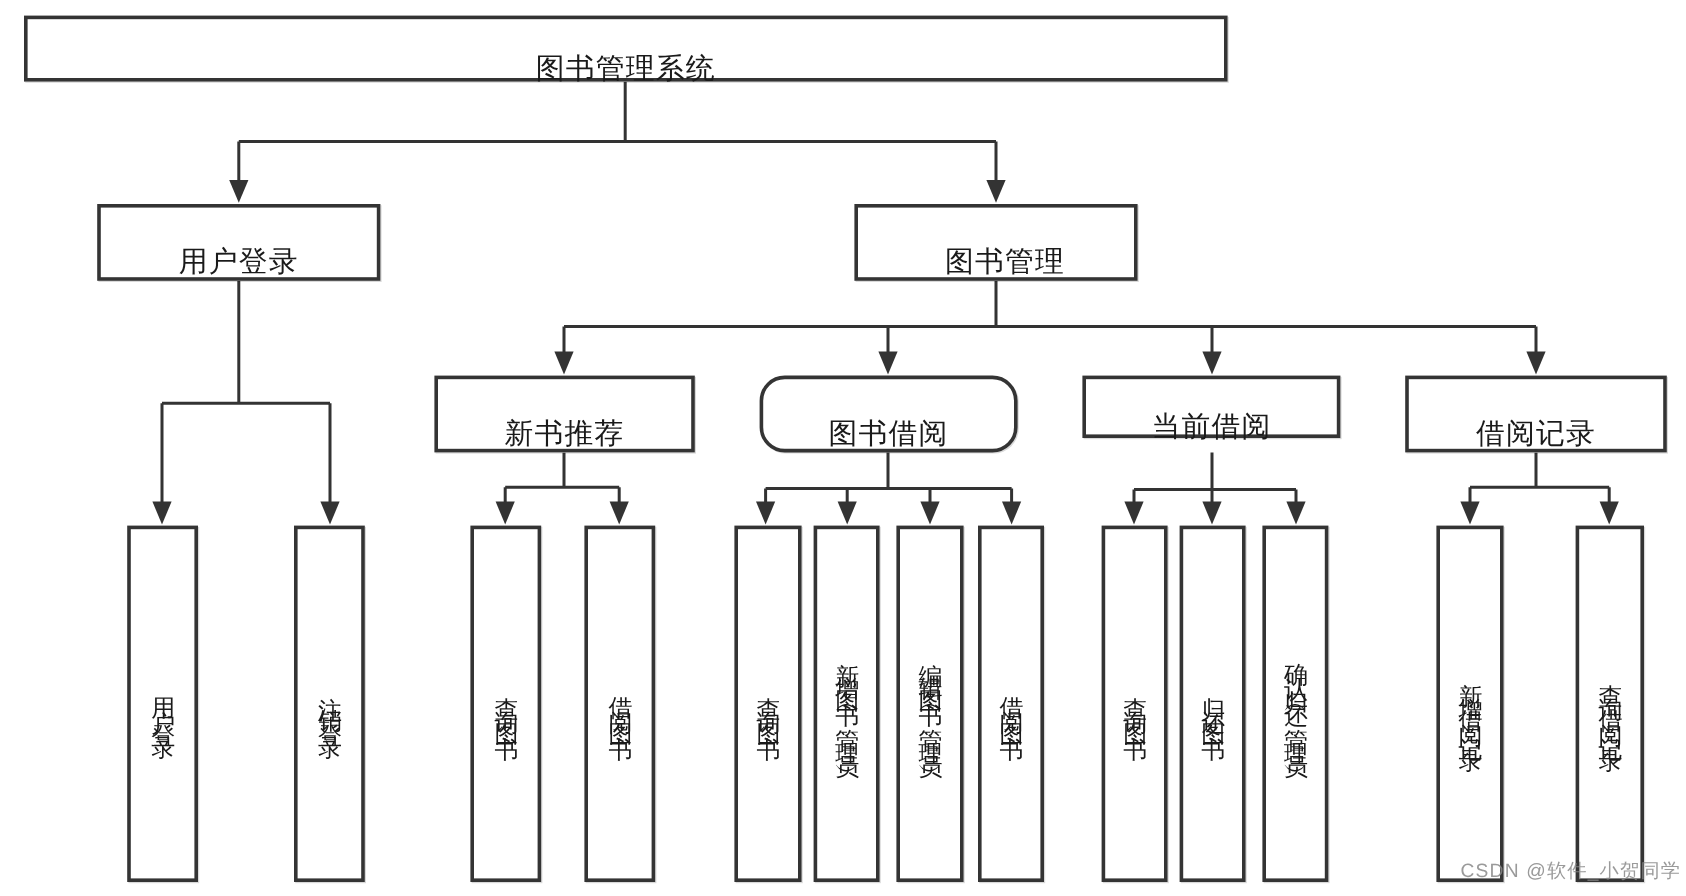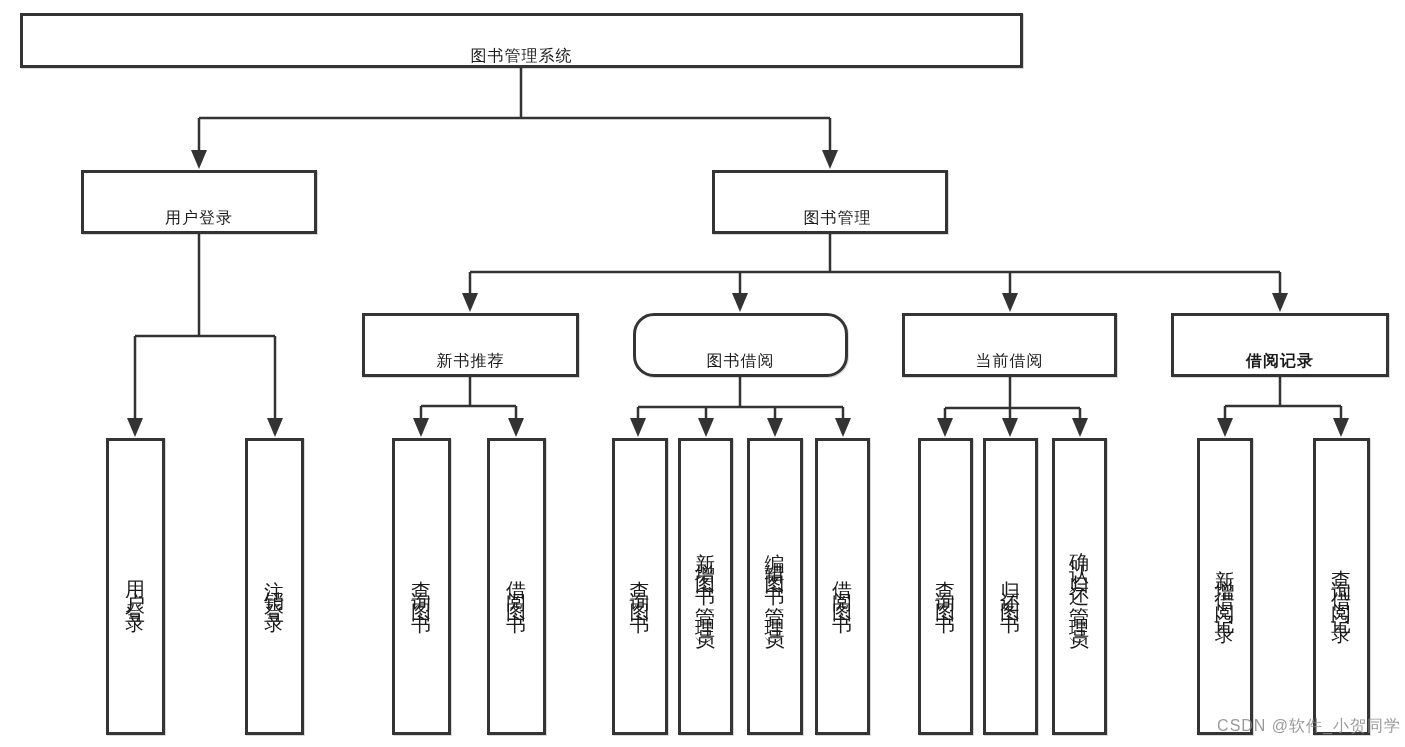--- a/index.html
+++ b/index.html
@@ -37,21 +37,21 @@
     box-sizing: border-box;
     border: 3px solid #343434;
     background: #ffffff;
     display: flex;
     align-items: center;
     justify-content: center;
     color: #1a1a1a;
     box-shadow: 1px 1px 0 rgba(0,0,0,0.15);
   }
   .box .lbl-h {
-    font-size: 16px;
+    font-size: 24px;
     letter-spacing: 1px;
     white-space: nowrap;
     margin-top: 32px;
   }
   .box .lbl-v {
     writing-mode: vertical-rl;
     text-orientation: mixed;
     font-size: 20px;
     letter-spacing: 11px;
     line-height: 1;
@@ -119,24 +119,24 @@
   <div class="box" style="left:712px; top:170px; width:236px; height:64px;padding-left:15px;">
     <span class="lbl-h">图书管理</span>
   </div>
 
   <div class="box" style="left:362px; top:313px; width:217px; height:64px;">
     <span class="lbl-h">新书推荐</span>
   </div>
   <div class="box" style="left:633px; top:313px; width:215px; height:64px;border-radius:21px;">
     <span class="lbl-h">图书借阅</span>
   </div>
-  <div class="box" style="left:902px; top:313px; width:215px; height:64px;">
+  <div class="box" style="left:902px; top:313px; width:215px; height:52px;">
     <span class="lbl-h">当前借阅</span>
   </div>
-  <div class="box" style="left:1171px; top:313px; width:218px; height:64px;font-weight:bold;">
+  <div class="box" style="left:1171px; top:313px; width:218px; height:64px;">
     <span class="lbl-h">借阅记录</span>
   </div>
 
   <div class="box" style="left:106px; top:438px; width:59px; height:297px;">
     <span class="lbl-v">用户登录</span>
   </div>
   <div class="box" style="left:245px; top:438px; width:59px; height:297px;">
     <span class="lbl-v">注销登录</span>
   </div>
 

